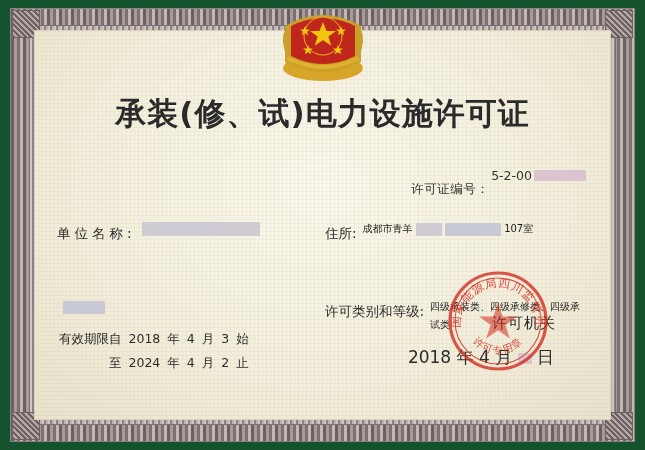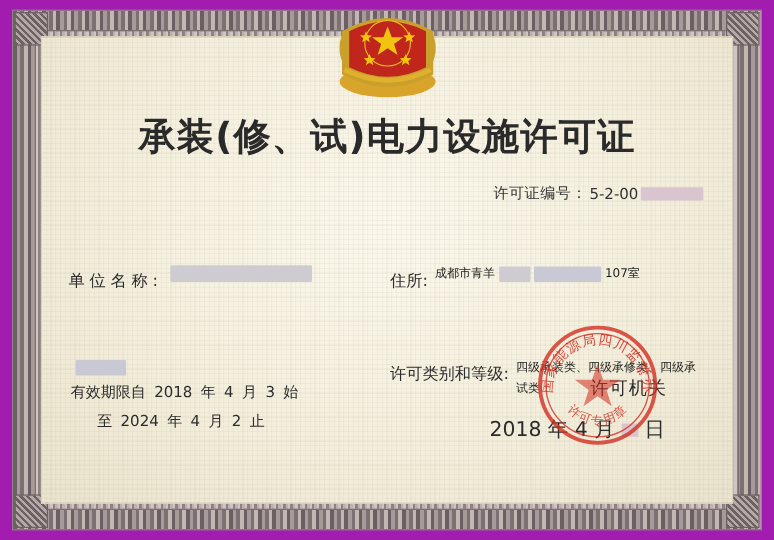--- a/index.html
+++ b/index.html
@@ -13,21 +13,21 @@
     font-family: "DejaVu Sans", sans-serif;
     overflow: hidden;
   }
 
   
   .cert {
     position: relative;
     width: 645px;
     height: 450px;
     box-sizing: border-box;
-    background: #a21caf;
+    background: #14532d;
   }
 
   
   .border-band {
     position: absolute;
     left: 10px;
     top: 8px;
     right: 10px;
     bottom: 8px;
     box-sizing: border-box;
@@ -114,21 +114,21 @@
   .number-line {
     position: absolute;
     right: 24px;
     top: 122px;
     font-size: 12.5px;
     color: #333;
     display: flex;
     align-items: center;
     gap: 2px;
   }
-  .number-line .lbl { letter-spacing: 0.5px; }
+  .number-line .lbl { letter-spacing: 0.5px; margin-top: 28px; }
   .redact {
     display: inline-block;
     background: #d4cfd6;
     border-radius: 1px;
     vertical-align: middle;
   }
   .redact.pink { background: #d9c4cf; }
   .redact.gray { background: #cfcbd2; }
   .redact.blue { background: #c9c9d6; }
 
@@ -168,24 +168,25 @@
     line-height: 18px;
     padding-left: 6px;
     margin-top: 29px;
   }
   .fvalue.multi { max-width: 160px; }
 
   
   .validity {
     position: absolute;
     left: 24px;
-    bottom: 56px;
+    bottom: 44px;
     font-size: 12.5px;
     color: #2c2c2c;
     line-height: 24px;
+    text-align: right;
   }
   .validity .num { padding: 0 3px; }
 
   
   .seal-area {
     position: absolute;
     right: 44px;
     bottom: 36px;
     width: 180px;
     height: 110px;

